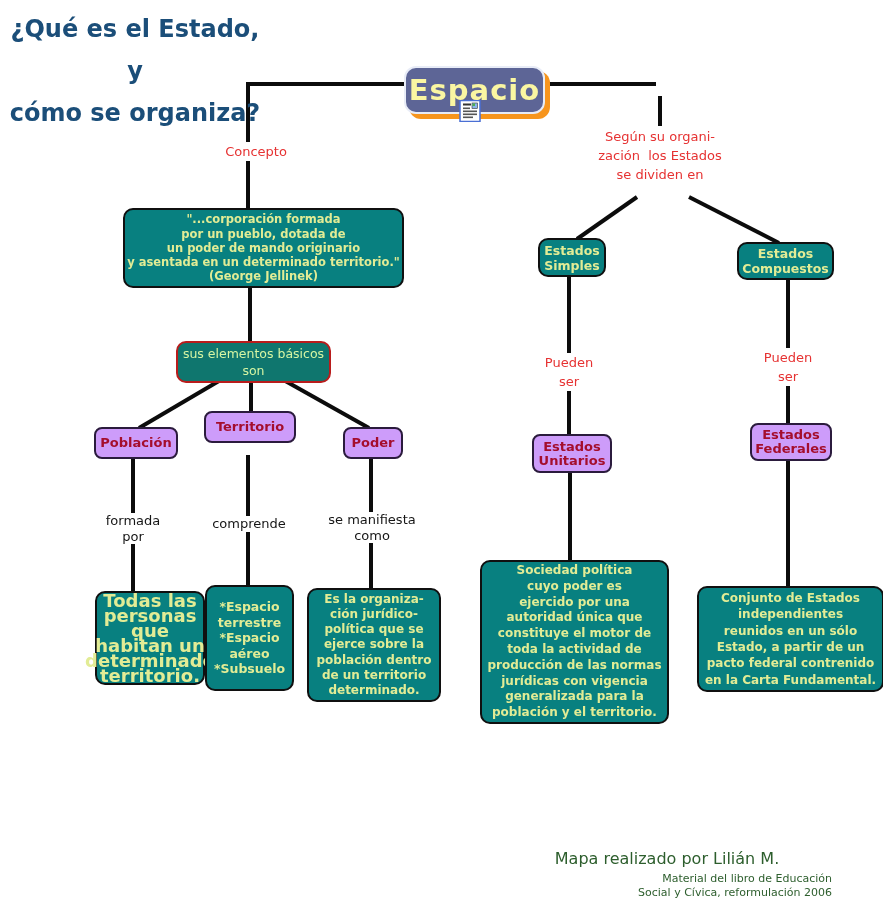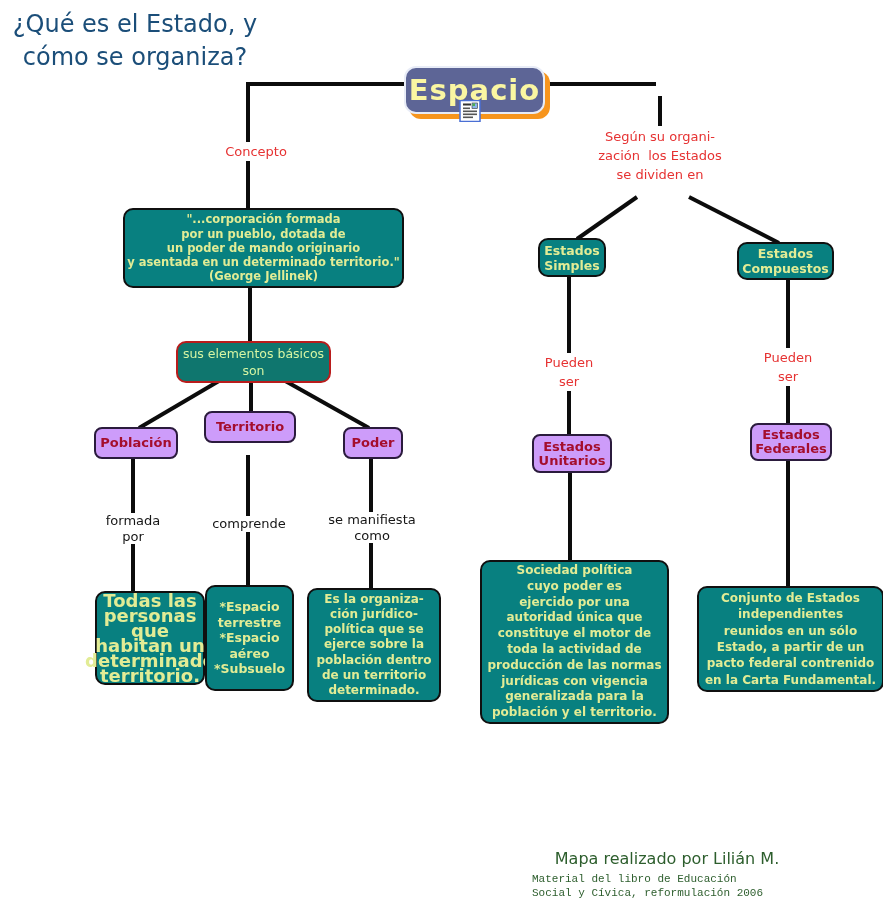--- a/index.html
+++ b/index.html
@@ -8,21 +8,21 @@
     font-family:"DejaVu Sans","Liberation Sans",sans-serif;
   }
   .abs{position:absolute;}
   .pre{white-space:pre-wrap;}
   .center{display:flex;align-items:center;justify-content:center;text-align:center;}
   .lines{position:absolute;left:0;top:0;z-index:1;}
   .node,.lbl{z-index:2;}
 
   .title{
     left:4px;top:8px;width:262px;
-    color:#1b4e79;font-size:24px;font-weight:400;line-height:33px;text-align:center;
+    color:#1b4e79;font-size:24px;font-weight:700;line-height:42px;text-align:center;
   }
   .estado{
     left:404px;top:66px;width:137px;height:44px;
     background:#5d6596;border:2px solid #e8ecf7;border-radius:12px;
     box-shadow:5px 5px 0 #f7951d;
     color:#faf6a2;font-size:29px;font-weight:bold;letter-spacing:1px;
   }
   .doc-icon{left:459px;top:100px;width:22px;height:22px;}
 
   .teal{
@@ -34,21 +34,21 @@
     color:#d6f5a3;font-size:12.5px;line-height:17px;
   }
   .purple{
     background:#cd9cfa;border:2px solid #2b1b3d;border-radius:8px;
     color:#a40e2d;font-weight:bold;font-size:13px;line-height:14px;
   }
   .redlbl{color:#e63232;font-size:13px;line-height:19px;text-align:center;background:#fff;}
   .blklbl{color:#161616;font-size:13px;line-height:15.5px;text-align:center;background:#fff;}
 
   .footer-credit{left:517px;top:849px;width:300px;color:#2d5e2d;font-size:16px;text-align:center;}
-  .footer-source{left:532px;top:872px;width:300px;color:#2d5e2d;font-size:11px;line-height:14px;text-align:left;font-family:Liberation Mono, monospace;}
+  .footer-source{left:532px;top:872px;width:300px;color:#2d5e2d;font-size:11px;line-height:14px;text-align:right;}
 </style>
 </head>
 <body>
 
 <div class="canvas">
 
   <svg class="lines" width="883" height="907">
     <g stroke="#0c0c0c" stroke-width="4" fill="none">
 
       <polyline points="404,84 248,84 248,209"></polyline>

